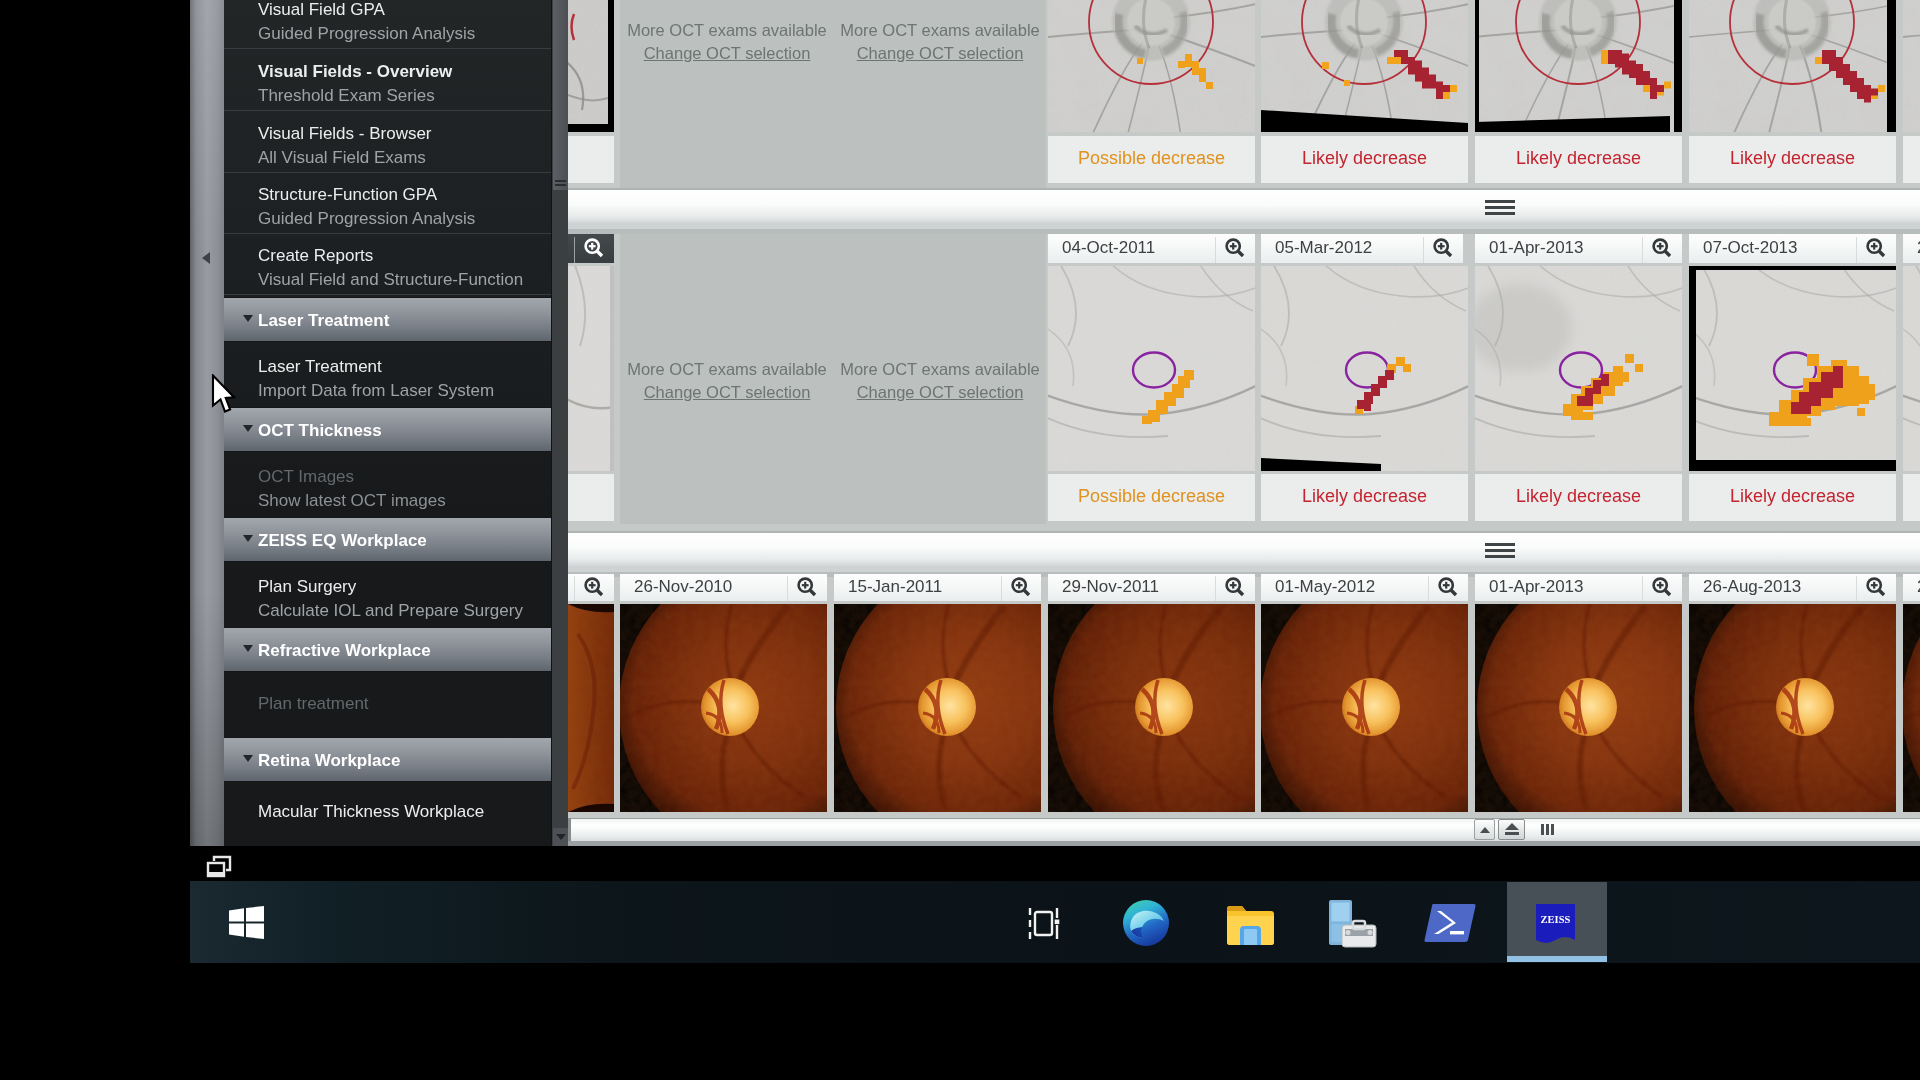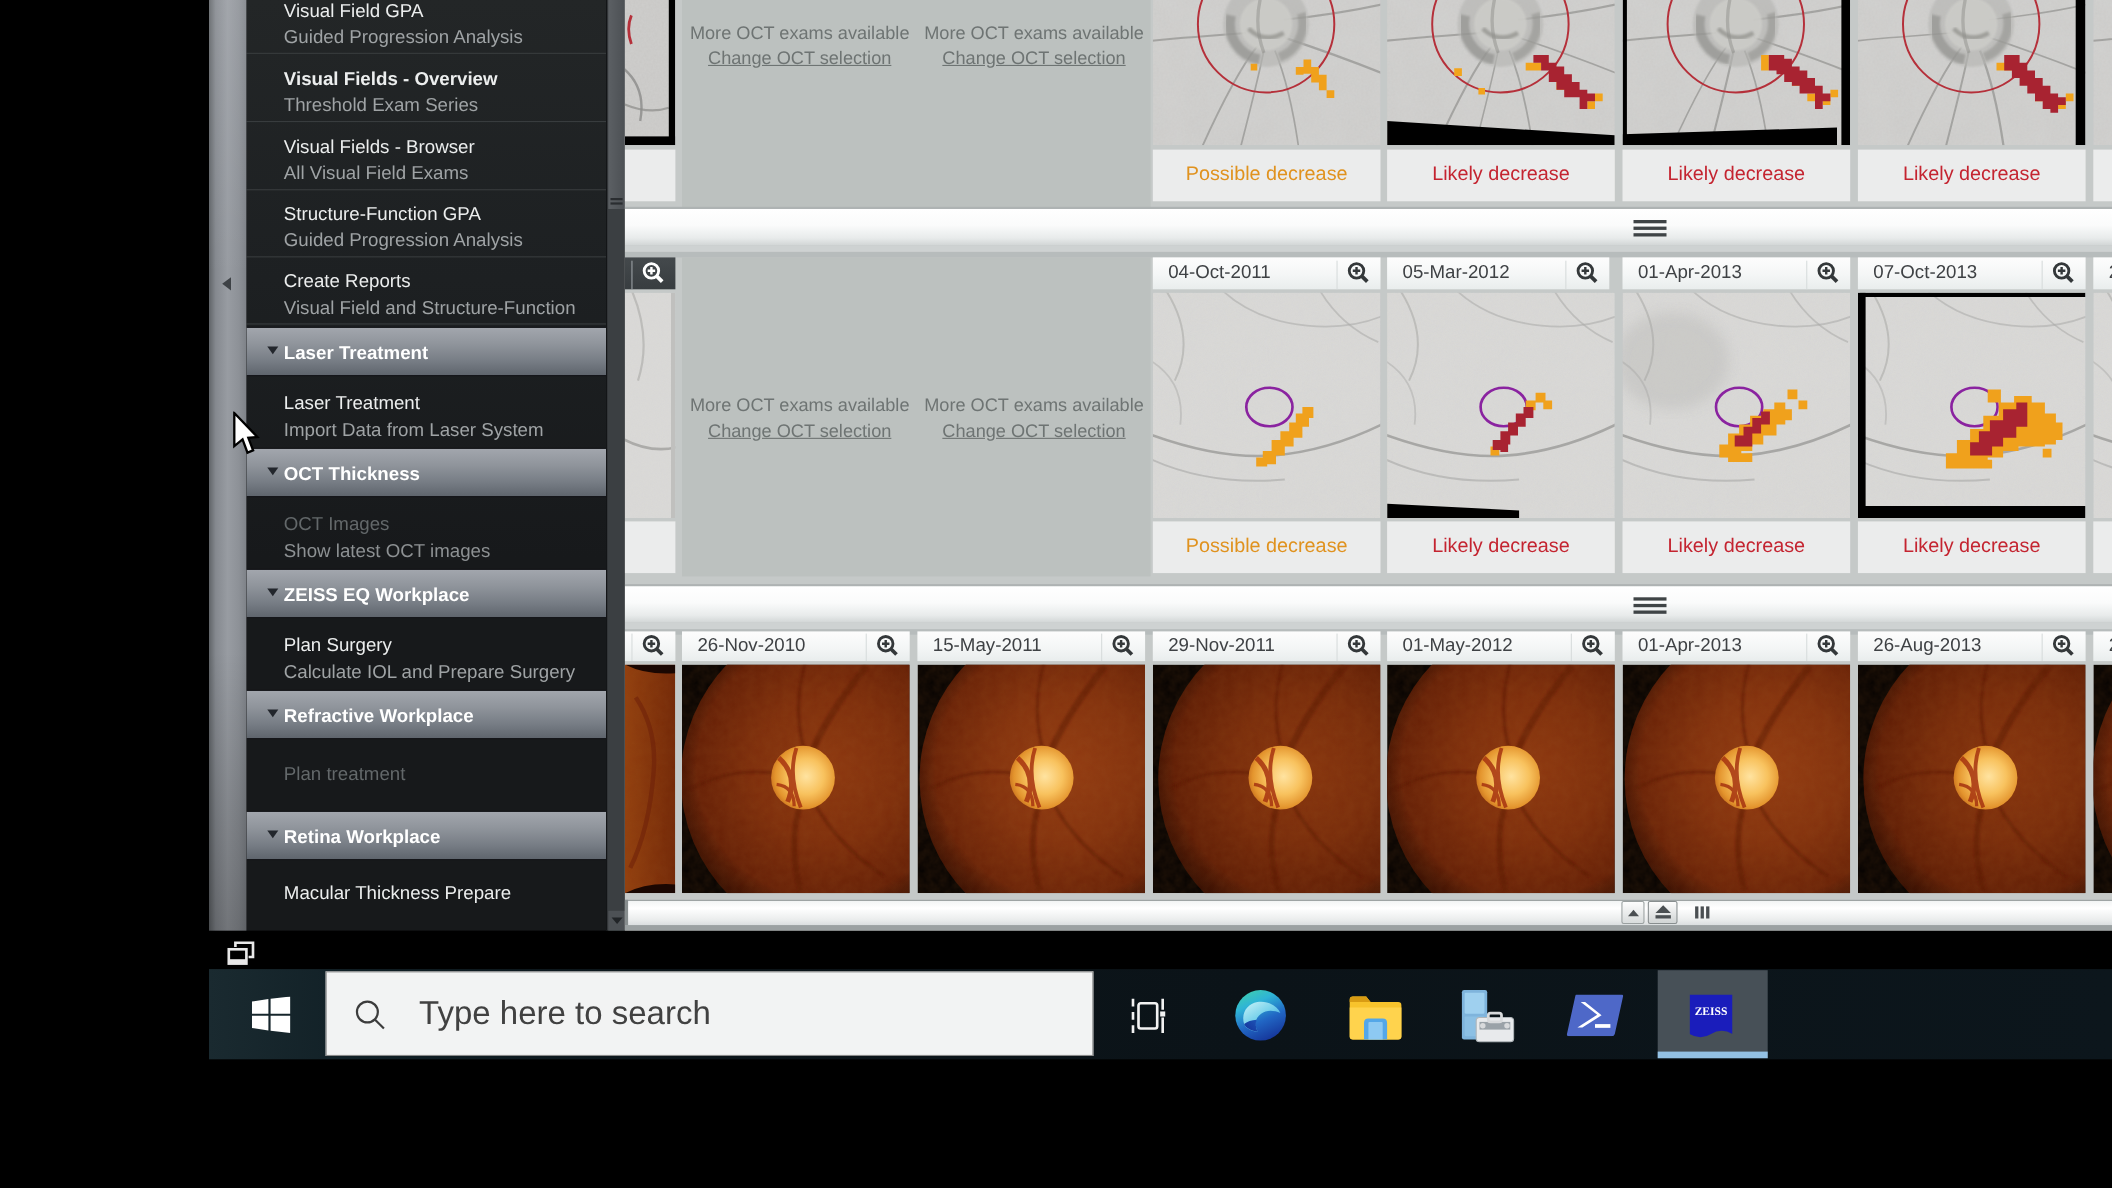--- a/index.html
+++ b/index.html
@@ -112,21 +112,21 @@
     <div style="position:absolute;left:34px;top:601px;font-size:17px;color:#9fa3a5;">Calculate IOL and Prepare Surgery</div>
     <div style="position:absolute;left:0;top:627px;width:327px;height:45px;background:linear-gradient(180deg,#a2a6ad 0,#8f949b 35%,#777d85 70%,#5f656d 100%);border-top:1px solid #14161a;border-bottom:1px solid #14161a;">
       <div style="position:absolute;left:19px;top:17px;width:0;height:0;border-left:5.5px solid transparent;border-right:5.5px solid transparent;border-top:7px solid #22262c;"></div>
       <div style="position:absolute;left:34px;top:13px;font-size:17px;font-weight:bold;color:#ffffff;">Refractive Workplace</div>
     </div>
     <div style="position:absolute;left:34px;top:694px;font-size:17px;color:#63686a;">Plan treatment</div>
     <div style="position:absolute;left:0;top:737px;width:327px;height:45px;background:linear-gradient(180deg,#a2a6ad 0,#8f949b 35%,#777d85 70%,#5f656d 100%);border-top:1px solid #14161a;border-bottom:1px solid #14161a;">
       <div style="position:absolute;left:19px;top:17px;width:0;height:0;border-left:5.5px solid transparent;border-right:5.5px solid transparent;border-top:7px solid #22262c;"></div>
       <div style="position:absolute;left:34px;top:13px;font-size:17px;font-weight:bold;color:#ffffff;">Retina Workplace</div>
     </div>
-    <div style="position:absolute;left:34px;top:802px;font-size:17px;color:#eceeee;">Macular Thickness Prepare</div>
+    <div style="position:absolute;left:34px;top:802px;font-size:17px;color:#eceeee;">Macular Thickness Workplace</div>
   </div>
 <div style="position:absolute;left:190px;top:0;width:34px;height:846px;background:linear-gradient(90deg,#606468 0,#85898f 18%,#989ca2 50%,#8d9197 80%,#7e8288 100%);">
     <div style="position:absolute;left:0;top:0;width:34px;height:846px;background:linear-gradient(180deg,rgba(255,255,255,0.10) 0,rgba(0,0,0,0) 30%,rgba(0,0,0,0) 70%,rgba(0,0,0,0.25) 100%);"></div>
     <div style="position:absolute;left:12px;top:252px;width:0;height:0;border-top:6px solid transparent;border-bottom:6px solid transparent;border-right:8px solid #3e4246;"></div>
   </div>
 <div style="position:absolute;left:551px;top:0;width:17px;height:846px;background:#3b3f42;border-left:1px solid #101214;">
     <div style="position:absolute;left:1px;top:0;width:15px;height:190px;background:linear-gradient(90deg,#5c6064,#4c5054);"></div>
     <div style="position:absolute;left:3px;top:180px;width:11px;height:1.5px;background:#2a2d30;"></div>
     <div style="position:absolute;left:3px;top:184px;width:11px;height:1.5px;background:#2a2d30;"></div>
     <div style="position:absolute;left:1px;top:828px;width:15px;height:18px;background:#4d5155;">
@@ -475,21 +475,21 @@
 <circle cx="110" cy="103" r="29" fill="url(#dg)"></circle>
 <g stroke="#a63310" fill="none" opacity="0.85">
 <path d="M88 85 Q106 101 96 125" stroke-width="4.5"></path>
 <path d="M104 76 Q96 101 108 130" stroke-width="3.5"></path>
 <path d="M86 109 Q102 111 102 129" stroke-width="3"></path>
 </g>
 <circle cx="149" cy="104" r="150" fill="url(#vg)"></circle>
 </svg>
     </div>
     <div style="position:absolute;left:266px;top:574px;width:207px;height:27px;background:linear-gradient(180deg,#fdfdfd 0%,#f4f6f6 55%,#e9eded 100%);overflow:hidden;">
-      <div style="position:absolute;left:14px;top:3px;font-size:17px;color:#3e4144;">15-May-2011</div>
+      <div style="position:absolute;left:14px;top:3px;font-size:17px;color:#3e4144;">15-Jan-2011</div>
       <div style="position:absolute;right:9px;top:2px;border-left:1px solid #d8dcdc;padding-left:8px;"><svg width="22" height="22" viewBox="0 0 22 22">
           <circle cx="9.2" cy="9.2" r="6.6" fill="none" stroke="#34383a" stroke-width="2.6"></circle>
           <line x1="14.2" y1="14.2" x2="19" y2="19" stroke="#34383a" stroke-width="3.4"></line>
           <line x1="5.8" y1="9.2" x2="12.6" y2="9.2" stroke="#34383a" stroke-width="2.2"></line>
           <line x1="9.2" y1="5.8" x2="9.2" y2="12.6" stroke="#34383a" stroke-width="2.2"></line>
         </svg></div>
     </div>
     <div style="position:absolute;left:266px;top:604px;width:207px;height:208px;overflow:hidden;">
       <svg width="207" height="208" viewBox="0 0 207 208" style="display:block">
         <rect width="207" height="208" fill="#060302"></rect>
@@ -680,27 +680,20 @@
       <div style="position:absolute;left:983px;top:6px;width:2.5px;height:11px;background:#4a4f52;"></div>
     </div>
   </div>
 <div style="position:absolute;left:190px;top:881px;width:1730px;height:82px;background:linear-gradient(90deg,#1a2a30 0,#112026 8%,#0c151a 25%,#0b1318 55%,#0c161c 100%);overflow:hidden;">
     <svg style="position:absolute;left:39px;top:25px;" width="35" height="33" viewBox="0 0 35 33">
       <polygon points="0,4.5 15,2.2 15,15.5 0,15.5" fill="#fff"></polygon>
       <polygon points="17,2 35,0 35,15.5 17,15.5" fill="#fff"></polygon>
       <polygon points="0,17.5 15,17.5 15,30.8 0,28.5" fill="#fff"></polygon>
       <polygon points="17,17.5 35,17.5 35,33 17,31" fill="#fff"></polygon>
     </svg>
-    <div style="position:absolute;left:106px;top:2px;width:698px;height:77px;background:#f2f3f3;border:1px solid #8a8a8a;">
-      <svg style="position:absolute;left:25px;top:24px;" width="30" height="30" viewBox="0 0 30 30">
-        <circle cx="12" cy="12" r="9.5" fill="none" stroke="#3c3c3c" stroke-width="2"></circle>
-        <line x1="19" y1="19" x2="27" y2="27" stroke="#3c3c3c" stroke-width="2"></line>
-      </svg>
-      <div style="position:absolute;left:84px;top:21px;font-size:30px;color:#414141;">Type here to search</div>
-    </div>
     <svg style="position:absolute;left:837px;top:26px;" width="38" height="33" viewBox="0 0 38 33">
       <g stroke="#f2f2f2" stroke-width="2.4" fill="none">
         <path d="M3 1 L3 8 M3 13 L3 20 M3 25 L3 32"></path>
         <rect x="8" y="5" width="17" height="23" rx="2"></rect>
         <path d="M30 1 L30 11 M30 18 L30 32"></path>
       </g>
       <rect x="27.7" y="12.5" width="4.6" height="4.6" fill="#f2f2f2"></rect>
     </svg>
     <svg style="position:absolute;left:932px;top:18px;" width="48" height="48" viewBox="0 0 48 48">
       <circle cx="24" cy="24" r="23" fill="url(#edg1)"></circle>

